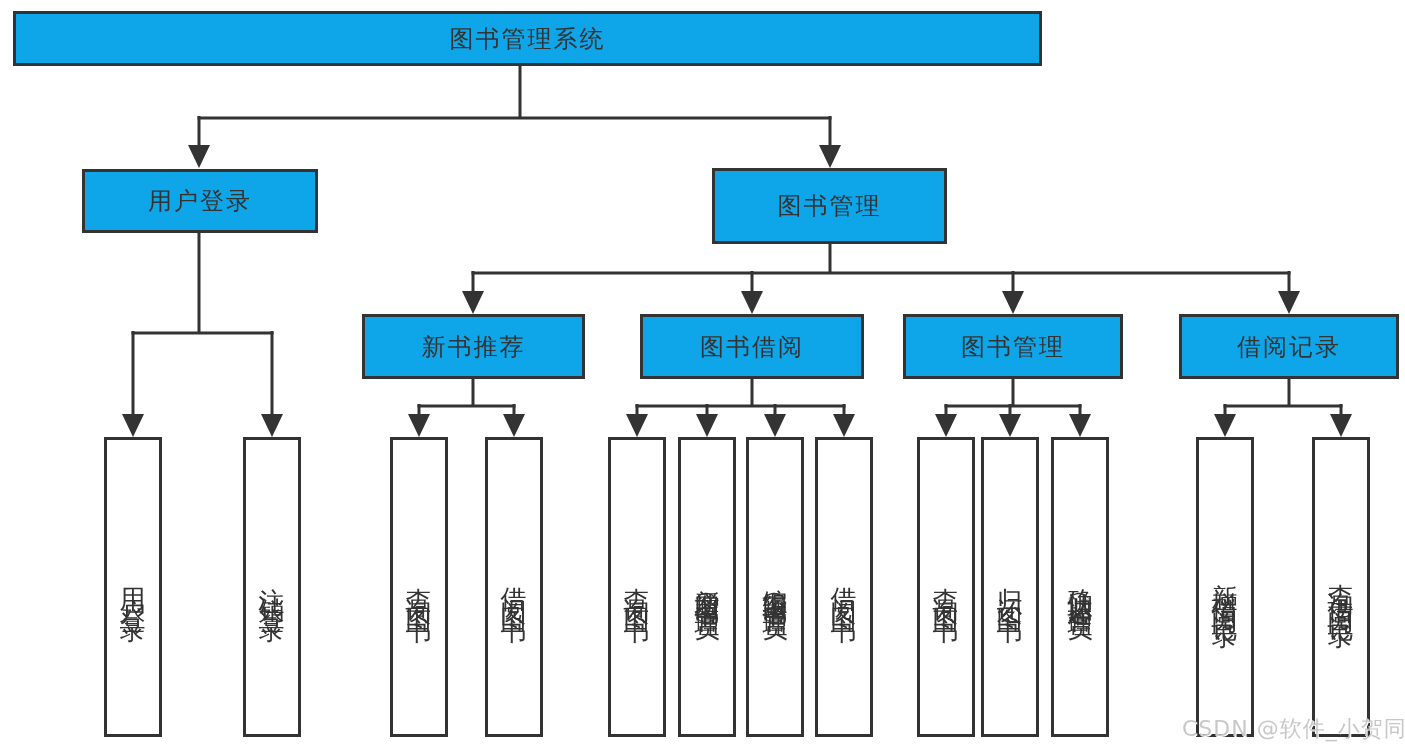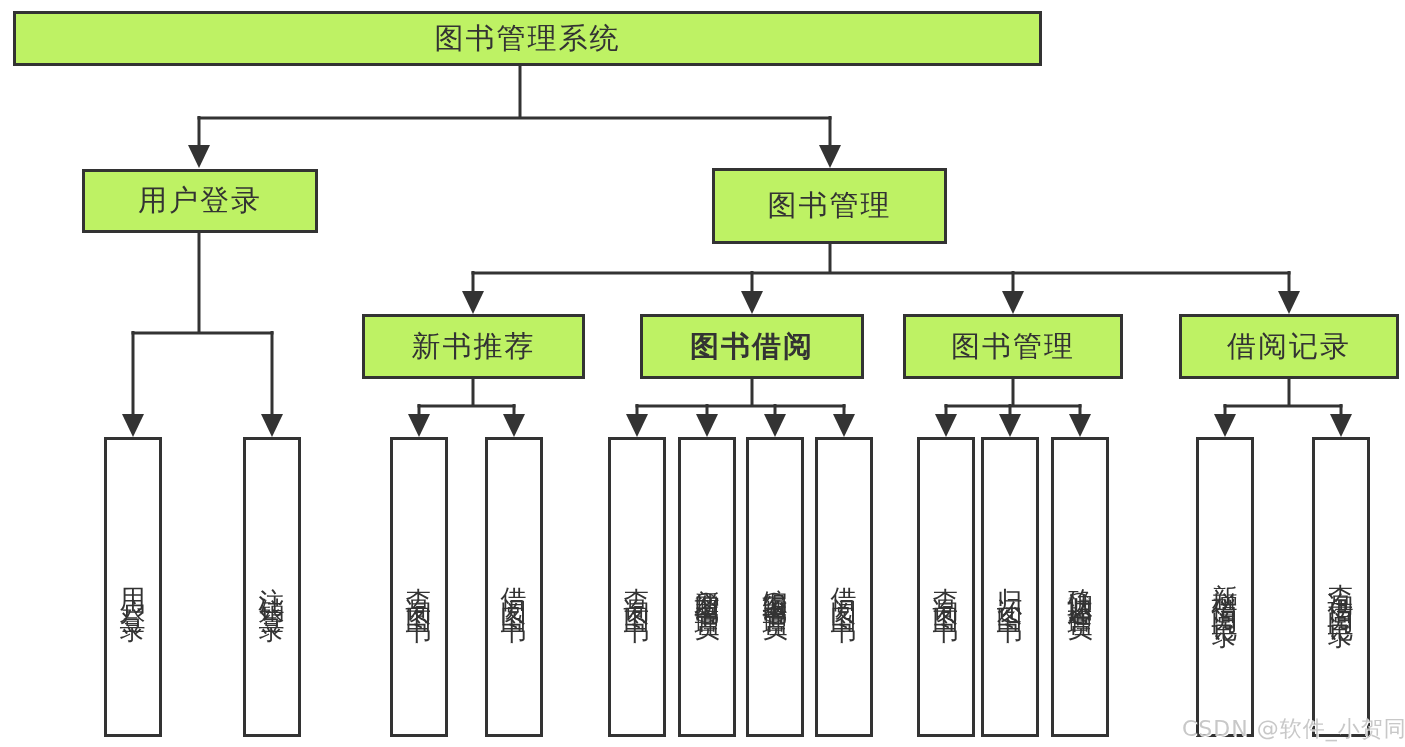--- a/index.html
+++ b/index.html
@@ -6,23 +6,23 @@
   .canvas {
     position:relative; width:1405px; height:747px; background:#ffffff;
     font-family:"DejaVu Sans","Liberation Sans",sans-serif; color:#333333;
     overflow:hidden;
   }
   svg.wires { position:absolute; left:0; top:0; width:1405px; height:747px; }
   svg.wires line { stroke:#333333; stroke-width:3; }
   svg.wires polygon { fill:#333333; }
   .node {
     position:absolute; box-sizing:border-box;
-    border:3px solid #333333; background:#bef264;
+    border:3px solid #333333; background:#0ea5e9;
     display:flex; align-items:center; justify-content:center;
-    font-size:29px; letter-spacing:2px; white-space:nowrap;
+    font-size:24px; letter-spacing:2px; white-space:nowrap;
   }
   .leaf {
     position:absolute; box-sizing:border-box;
     border:3px solid #333333; background:#ffffff;
     display:flex; align-items:center; justify-content:center;
     writing-mode:vertical-rl; text-orientation:mixed;
     font-size:26px; letter-spacing:10px; line-height:1;
     top:437px; width:58px; height:300px;
   }
   .leaf.long { font-size:25px; letter-spacing:4px; }
@@ -107,21 +107,21 @@
   <div class="node" style="left:82px; top:169px; width:236px; height:64px;">
     <span>用户登录</span>
   </div>
   <div class="node" style="left:712px; top:168px; width:235px; height:76px;">
     <span>图书管理</span>
   </div>
 
   <div class="node" style="left:362px; top:314px; width:223px; height:65px;">
     <span>新书推荐</span>
   </div>
-  <div class="node" style="left:640px; top:314px; width:224px; height:65px;font-weight:bold;">
+  <div class="node" style="left:640px; top:314px; width:224px; height:65px;">
     <span>图书借阅</span>
   </div>
   <div class="node" style="left:903px; top:314px; width:220px; height:65px;">
     <span>图书管理</span>
   </div>
   <div class="node" style="left:1179px; top:314px; width:220px; height:65px;">
     <span>借阅记录</span>
   </div>
 
   <div class="leaf" style="left:104px;">

